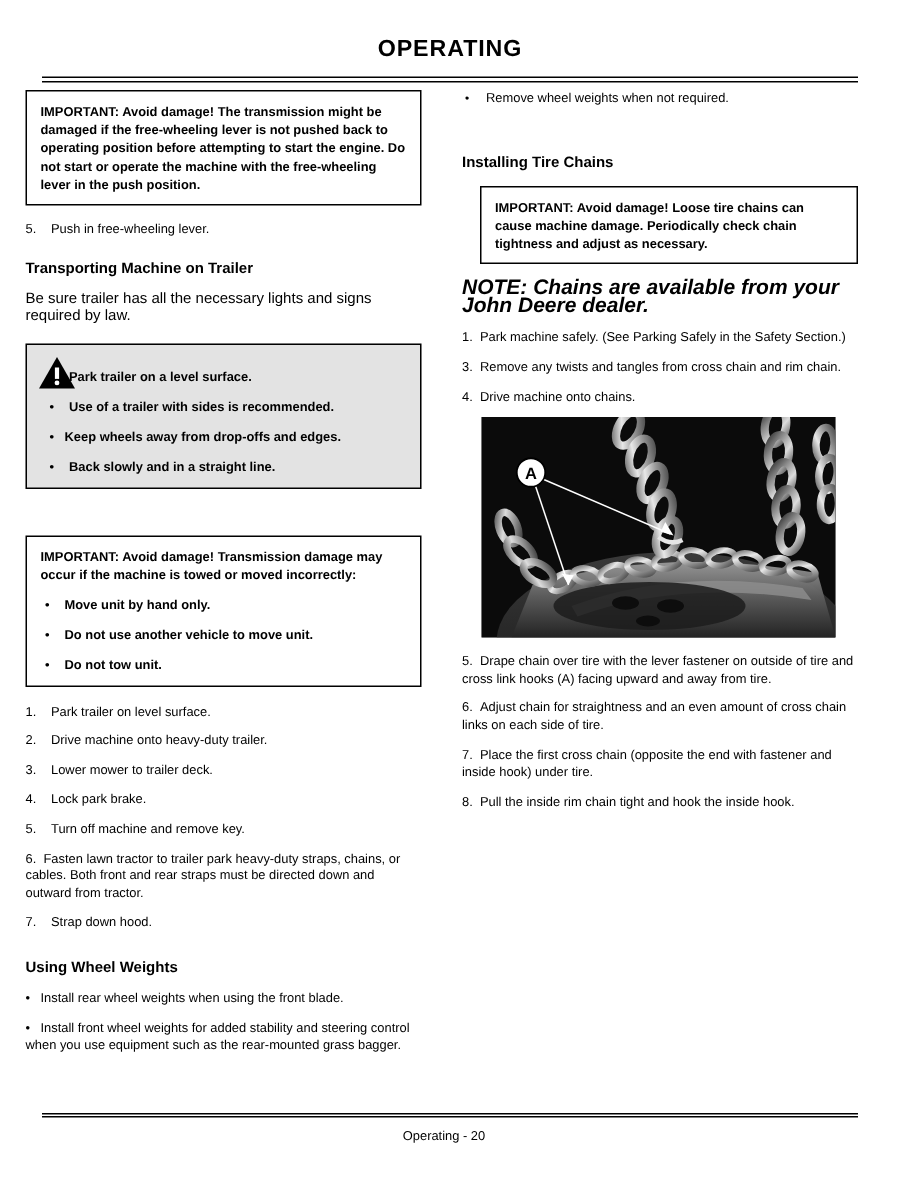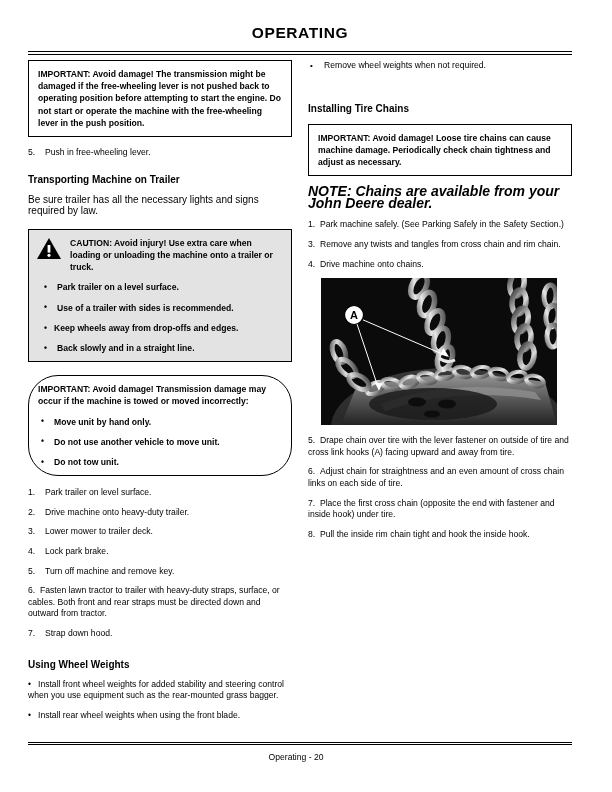--- a/index.html
+++ b/index.html
@@ -40,21 +40,21 @@
     border-bottom: 1px solid #000;
     box-sizing: border-box;
   }
 
   
   .col {
     position: absolute;
     top: 60px;
     width: 264px;
   }
-  .col-left  { left: 28px; }
+  .col-left  { left: 17px; }
   .col-right { left: 308px; }
 
   
   p, .para {
     margin: 0 0 9px 0;
     font-size: 10px;
     line-height: 11.6px;
   }
   .sec-head {
     font-size: 10px;
@@ -201,29 +201,28 @@
 
   <div class="box shaded" style="margin-top:12px;">
     <div class="caution-inner">
       <span class="warn-icon">
         <svg width="26" height="23" viewBox="0 0 26 23">
           <polygon points="13,1 25,22 1,22" fill="#000000"></polygon>
           <rect x="11.6" y="8" width="2.8" height="7.6" fill="#ffffff"></rect>
           <circle cx="13" cy="18.3" r="1.6" fill="#ffffff"></circle>
         </svg>
       </span>
-      <p class="boxtext">CAUTION: Avoid injury! Use extra care when loading or unloading the machine onto a trailer or truck.</p>
     </div>
     <p class="boxbullet wide"><span class="bullet">•</span><span>Park trailer on a level surface.</span></p>
     <p class="boxbullet wide"><span class="bullet">•</span><span>Use of a trailer with sides is recommended.</span></p>
     <p class="boxbullet" style="padding-left:0;"><span style="padding-left:6px;padding-right:7px;">•</span><span>Keep wheels away from drop-offs and edges.</span></p>
     <p class="boxbullet wide"><span class="bullet">•</span><span>Back slowly and in a straight line.</span></p>
   </div>
 
-  <div class="box" style="margin-top:13px;border-radius:30px;">
+  <div class="box" style="margin-top:31px;">
     <p class="boxtext">IMPORTANT: Avoid damage!  Transmission damage may occur if the machine is towed or moved incorrectly:</p>
     <p class="boxbullet"><span class="bullet">•</span><span>Move unit by hand only.</span></p>
     <p class="boxbullet"><span class="bullet">•</span><span>Do not use another vehicle to move unit.</span></p>
     <p class="boxbullet"><span class="bullet">•</span><span>Do not tow unit.</span></p>
   </div>
 
   <div class="num-item" style="margin-top:11px;">
     <span class="num">1.</span>
     <span>Park trailer on level surface.</span>
   </div>
@@ -238,47 +237,47 @@
   <div class="num-item">
     <span class="num">4.</span>
     <span>Lock park brake.</span>
   </div>
   <div class="num-item">
     <span class="num">5.</span>
     <span>Turn off machine and remove key.</span>
   </div>
   <div class="num-item hang0">
     <span>6.</span>
-    <span>&nbsp;</span><span>Fasten lawn tractor to trailer with heavy-duty straps, surface, or cables. Both front and rear straps must be directed down and outward from tractor.</span>
+    <span>&nbsp;</span><span>Fasten lawn tractor to trailer park heavy-duty straps, chains, or cables. Both front and rear straps must be directed down and outward from tractor.</span>
   </div>
   <div class="num-item">
     <span class="num">7.</span>
     <span>Strap down hood.</span>
   </div>
 
   <div class="sec-head" style="margin-top:18px;">Using Wheel Weights</div>
 
   <div class="bul-item flat">
+    <span style="padding-right:7px;">•</span><span>Install rear wheel weights when using the front blade.</span>
+  </div>
+  <div class="bul-item flat">
     <span style="padding-right:7px;">•</span><span>Install front wheel weights for added stability and steering control when you use equipment such as the rear-mounted grass bagger.</span>
-  </div>
-  <div class="bul-item flat">
-    <span style="padding-right:7px;">•</span><span>Install rear wheel weights when using the front blade.</span>
   </div>
 
 </div>
 
 <div class="col col-right">
 
   <div class="bul-item" style="padding-left:16px;">
     <span class="bullet">•</span><span>Remove wheel weights when not required.</span>
   </div>
 
   <div class="sec-head" style="margin-top:30px;">Installing Tire Chains</div>
 
-  <div class="box" style="margin-top:9px;">
+  <div class="box" style="margin-top:9px;margin-left:12px;">
     <p class="boxtext">IMPORTANT: Avoid damage!  Loose tire chains can cause machine damage. Periodically check chain tightness and adjust as necessary.</p>
   </div>
 
   <div class="note">NOTE: Chains are available from your John Deere dealer.</div>
 
   <div class="num-item hang0">
     <span>1.</span>
     <span>&nbsp;</span><span>Park machine safely. (See Parking Safely in the Safety Section.)</span>
   </div>
   <div class="num-item hang0">

